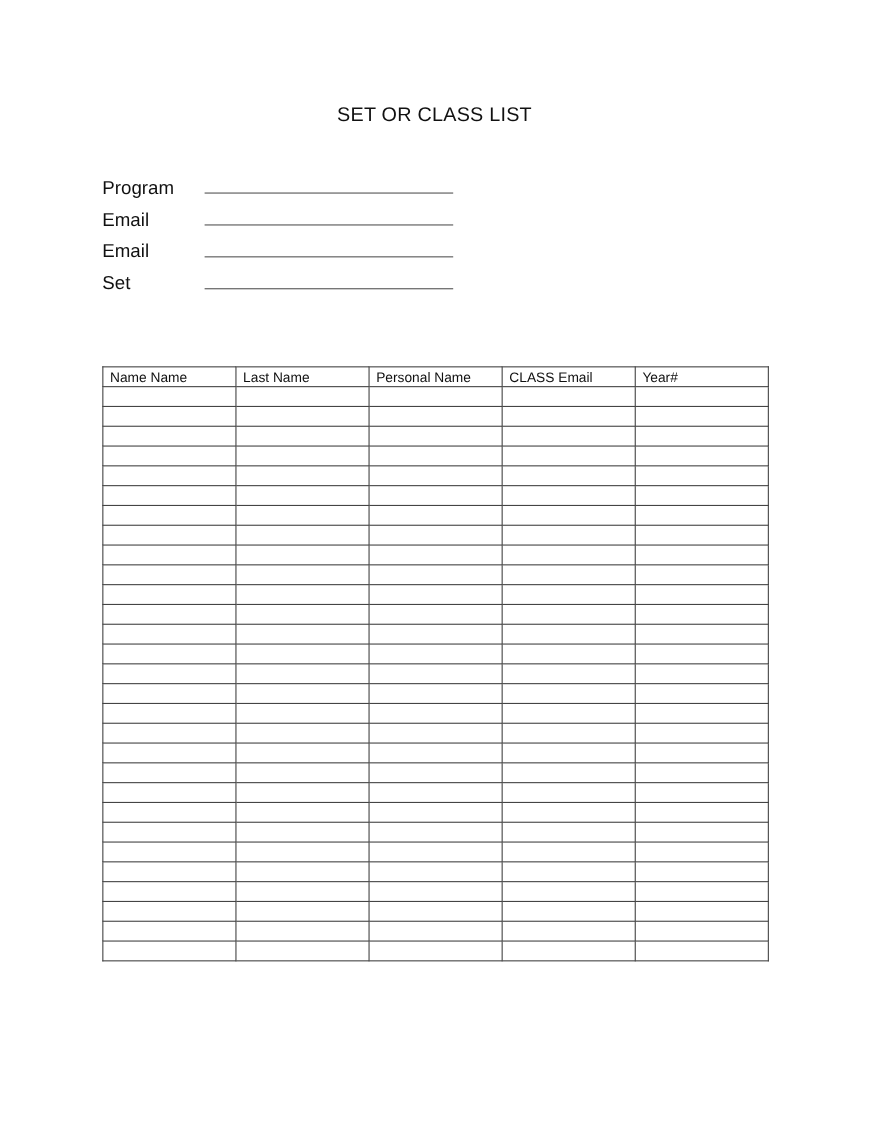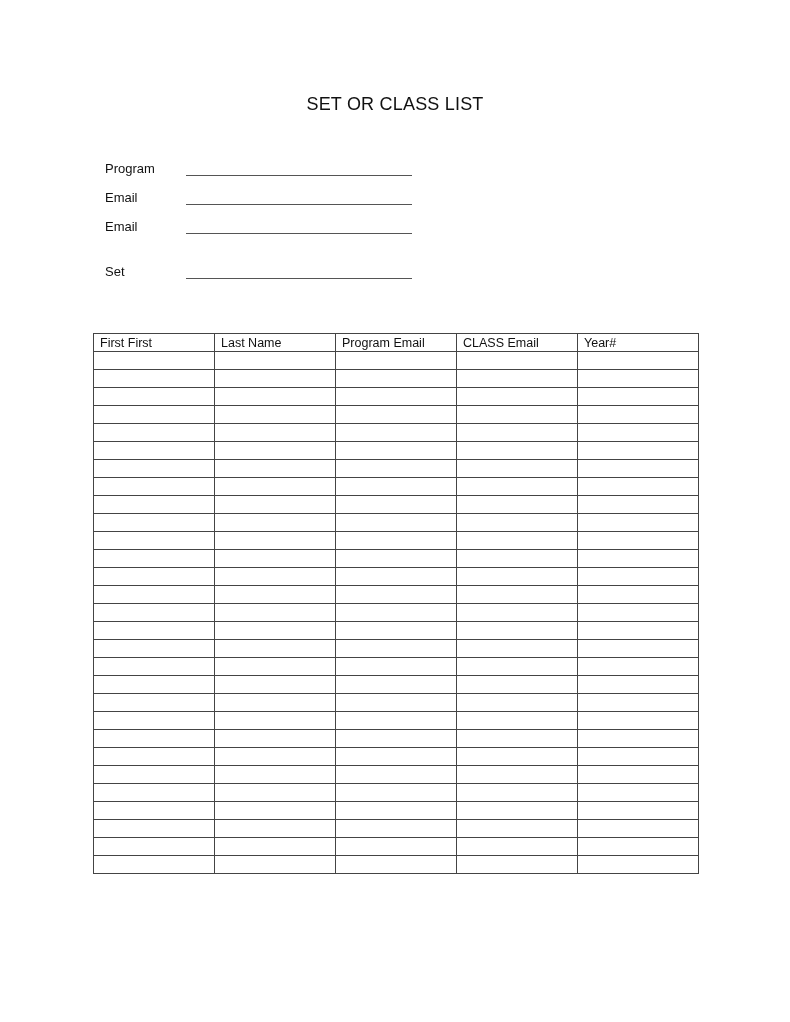--- a/index.html
+++ b/index.html
@@ -1,19 +1,19 @@
 <!DOCTYPE html>
 <html><head>
   <meta charset="utf-8">
   <style>
     html, body { margin: 0; padding: 0; background: #ffffff; }
     body { width: 790px; height: 1022px; position: relative; font-family: "Liberation Sans", "DejaVu Sans", sans-serif; color: #111; overflow: hidden; }
     .title { position: absolute; top: 94px; left: 0; width: 790px; text-align: center; font-size: 18px; letter-spacing: 0.2px; }
     .field { position: absolute; left: 93px; height: 20px; width: 330px; }
-    .field-label { position: absolute; left: 0; top: 0; font-size: 13px; margin-left: 12px; }
+    .field-label { position: absolute; left: 0; top: 0; font-size: 17px; }
     .field-line { position: absolute; left: 93px; top: 14px; width: 226px; border-bottom: 1px solid #555; height: 0; }
     table.roster { position: absolute; left: 93px; top: 333px; border-collapse: collapse; table-layout: fixed; width: 604px; }
     table.roster th, table.roster td { border: 1px solid #444; height: 17px; padding: 0 0 0 6px; font-weight: normal; font-size: 12.5px; text-align: left; vertical-align: middle; }
     table.roster col { width: 121px; }
   </style>
 </head>
 <body>
 
 <div>
   <div class="title">SET OR CLASS LIST</div>
@@ -23,38 +23,38 @@
     <span class="field-line"></span>
   </div>
   <div class="field" style="top:190px">
     <span class="field-label">Email</span>
     <span class="field-line"></span>
   </div>
   <div class="field" style="top:219px">
     <span class="field-label">Email</span>
     <span class="field-line"></span>
   </div>
-  <div class="field" style="top:264px">
+  <div class="field" style="top:248px">
     <span class="field-label">Set</span>
     <span class="field-line"></span>
   </div>
 
   <table class="roster">
     <colgroup>
         <col>
         <col>
         <col>
         <col>
         <col>
       </colgroup>
     <thead>
       <tr>
-        <th>First First</th>
+        <th>Name Name</th>
         <th>Last Name</th>
-        <th>Program Email</th>
+        <th>Personal Name</th>
         <th>CLASS Email</th>
         <th>Year#</th>
       </tr>
     </thead>
     <tbody id="roster-body">
         <tr>
           <td></td>
           <td></td>
           <td></td>
           <td></td>

